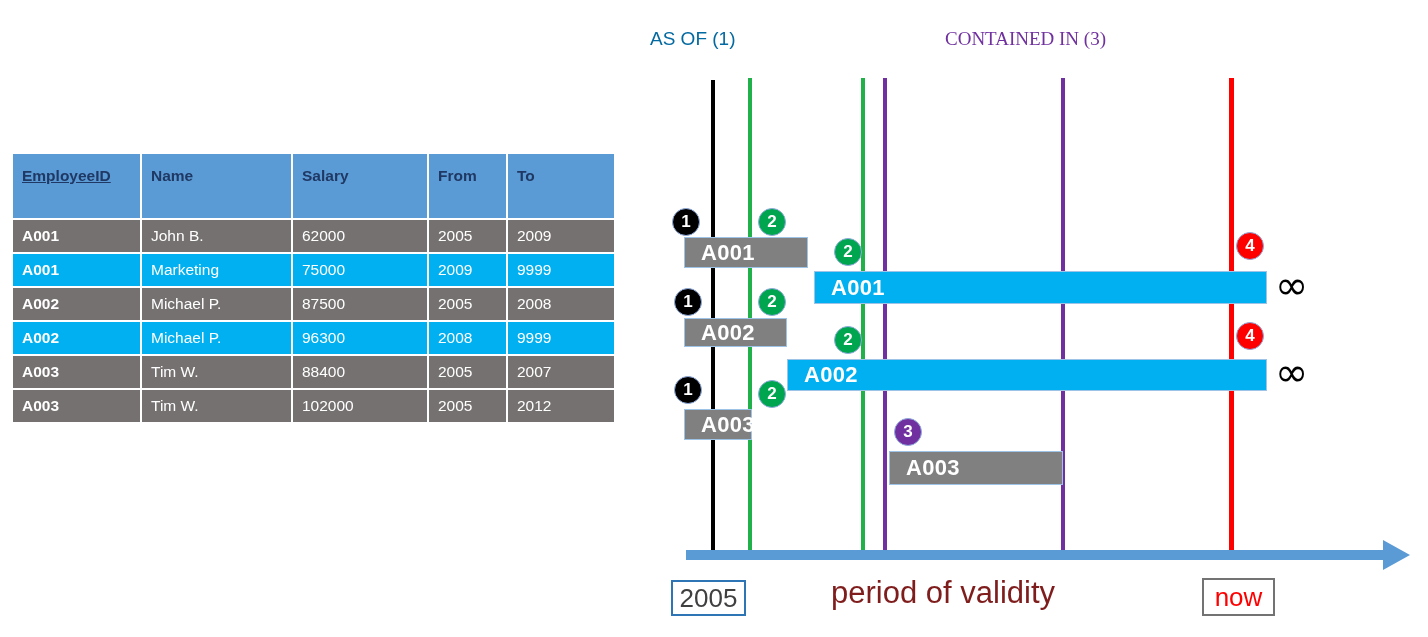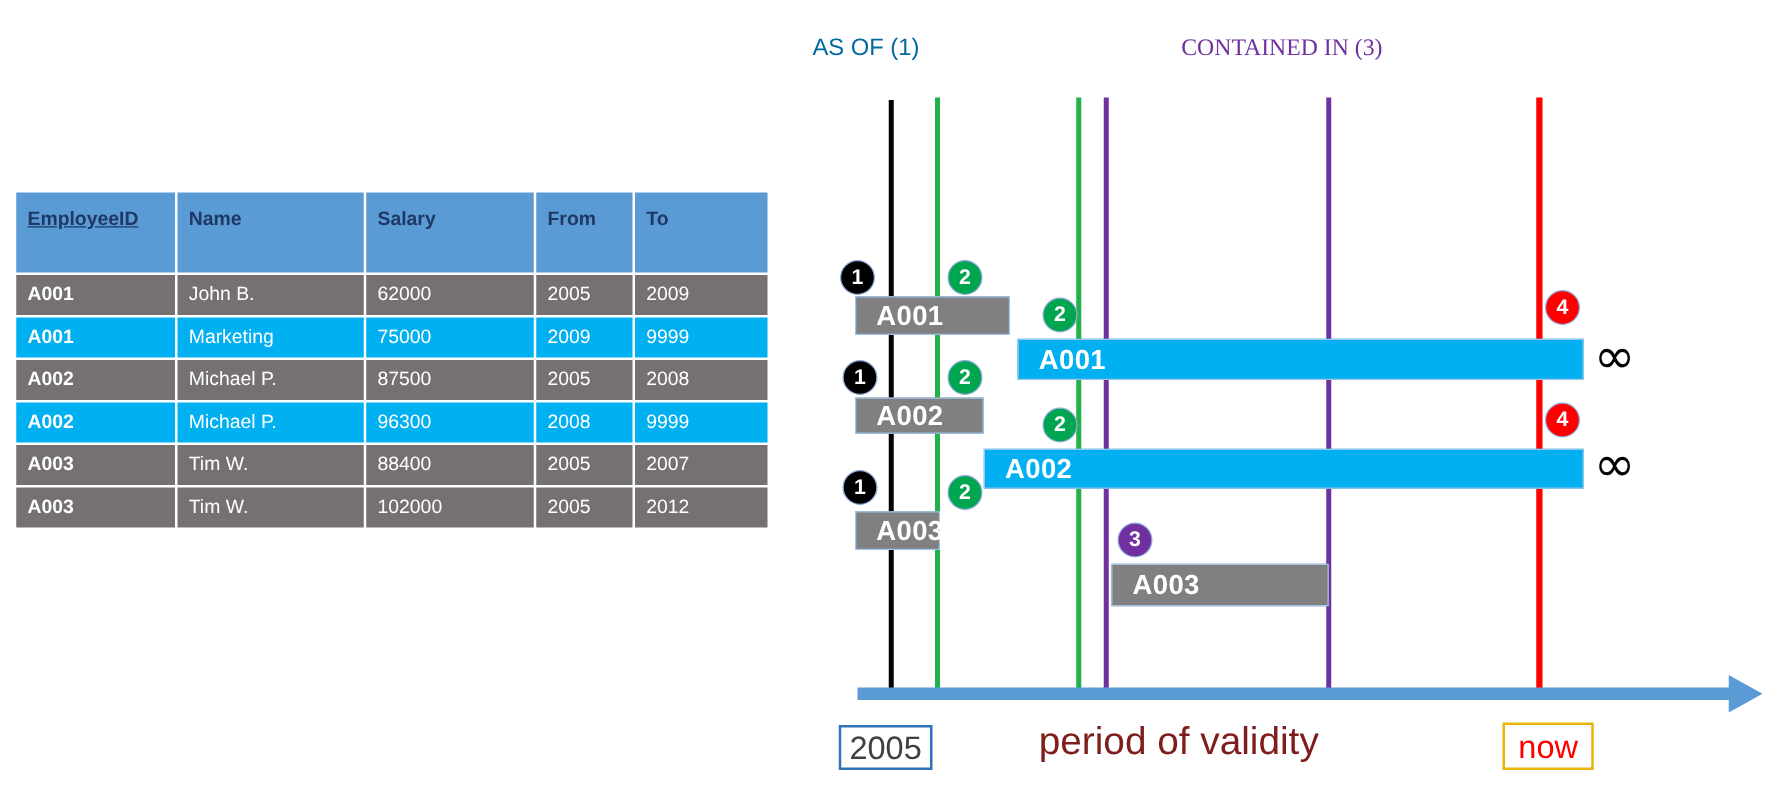--- a/index.html
+++ b/index.html
@@ -95,21 +95,21 @@
     border-bottom:15px solid transparent;
     border-left:27px solid #5B9BD5;
   }
 
   .tagbox{
     position:absolute;box-sizing:border-box;
     display:flex;align-items:center;justify-content:center;
     font-size:26px;
   }
   .tagbox.start{left:671px;top:580px;width:75px;height:36px;border:2px solid #2E75B6;color:#404040;}
-  .tagbox.now{left:1202px;top:578px;width:73px;height:38px;border:2px solid #eab308;color:#FF0000;}
+  .tagbox.now{left:1202px;top:578px;width:73px;height:38px;border:2px solid #737373;color:#FF0000;}
 
   .axis-title{
     position:absolute;left:831px;top:575px;
     font-size:31px;color:#7f1d1d;white-space:nowrap;
   }
 </style>
 </head>
 <body>
 
 <div class="stage">

